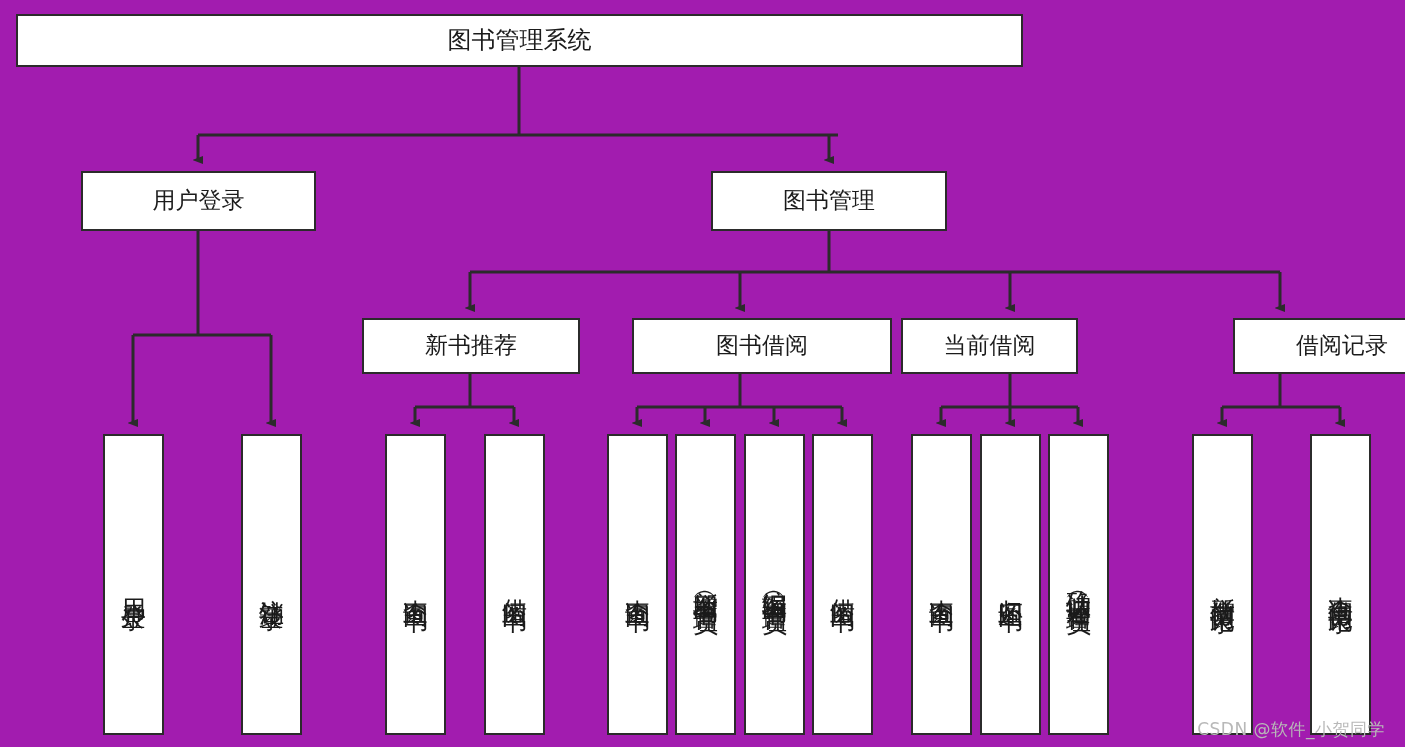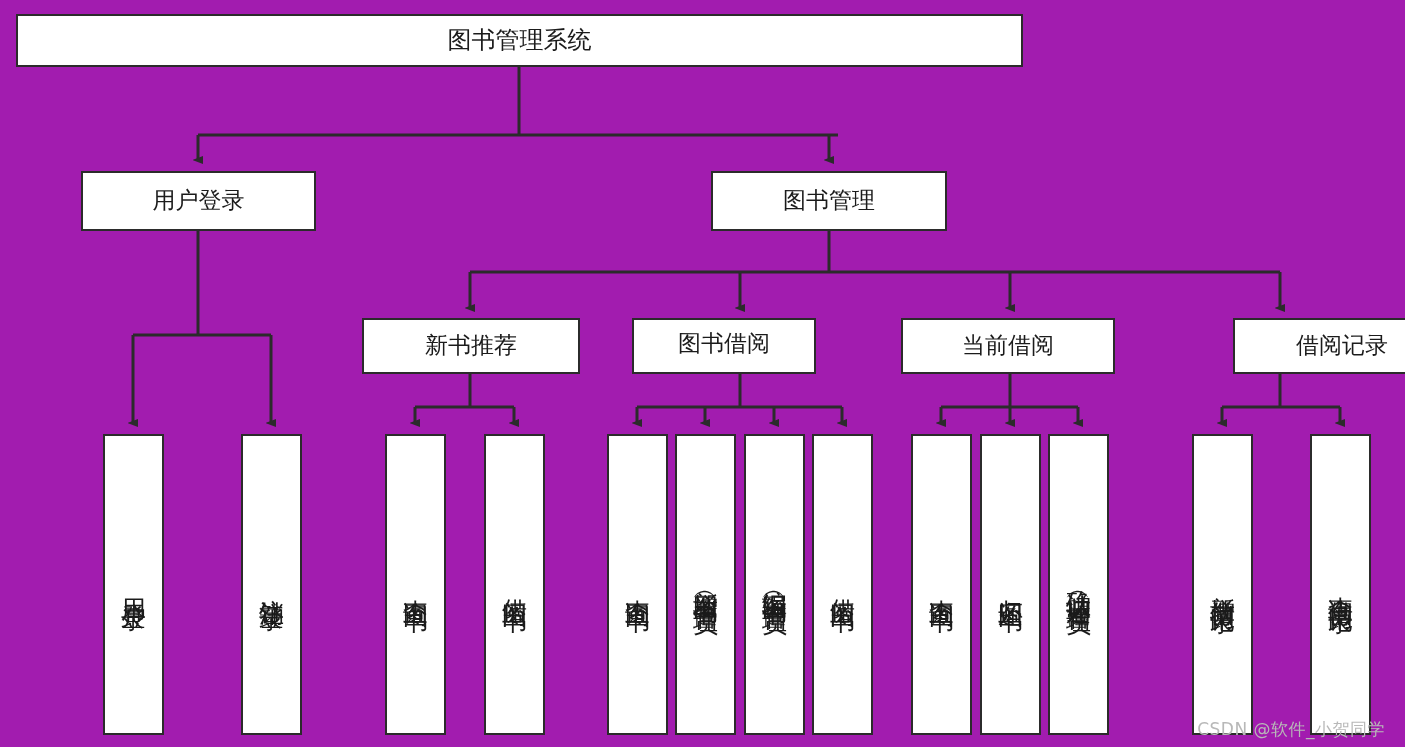--- a/index.html
+++ b/index.html
@@ -133,25 +133,25 @@
   </div>
 
   <div class="node horiz" style="left:711px; top:171px; width:236px; height:60px;">
     <span class="label">图书管理</span>
   </div>
 
   <div class="node horiz" style="left:362px; top:318px; width:218px; height:56px;">
     <span class="label">新书推荐</span>
   </div>
 
-  <div class="node horiz" style="left:632px; top:318px; width:184px; height:56px;font-family:Liberation Mono, monospace;">
+  <div class="node horiz" style="left:632px; top:318px; width:260px; height:56px;">
     <span class="label">图书借阅</span>
   </div>
 
-  <div class="node horiz" style="left:901px; top:318px; width:214px; height:56px;">
+  <div class="node horiz" style="left:901px; top:318px; width:177px; height:56px;">
     <span class="label">当前借阅</span>
   </div>
 
   <div class="node horiz" style="left:1233px; top:318px; width:218px; height:56px;">
     <span class="label">借阅记录</span>
   </div>
 
   <div class="node vert" style="left:103px; top:434px; width:61px; height:301px;">
     <span class="label">用户登录</span>
   </div>

